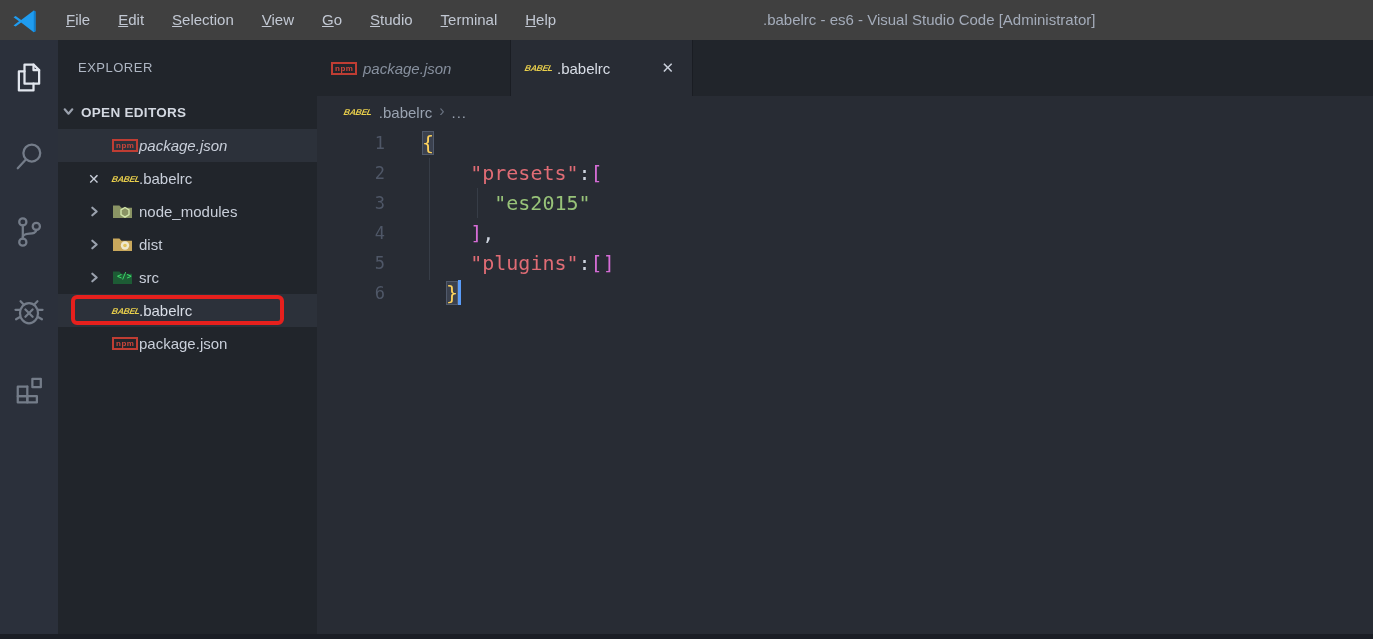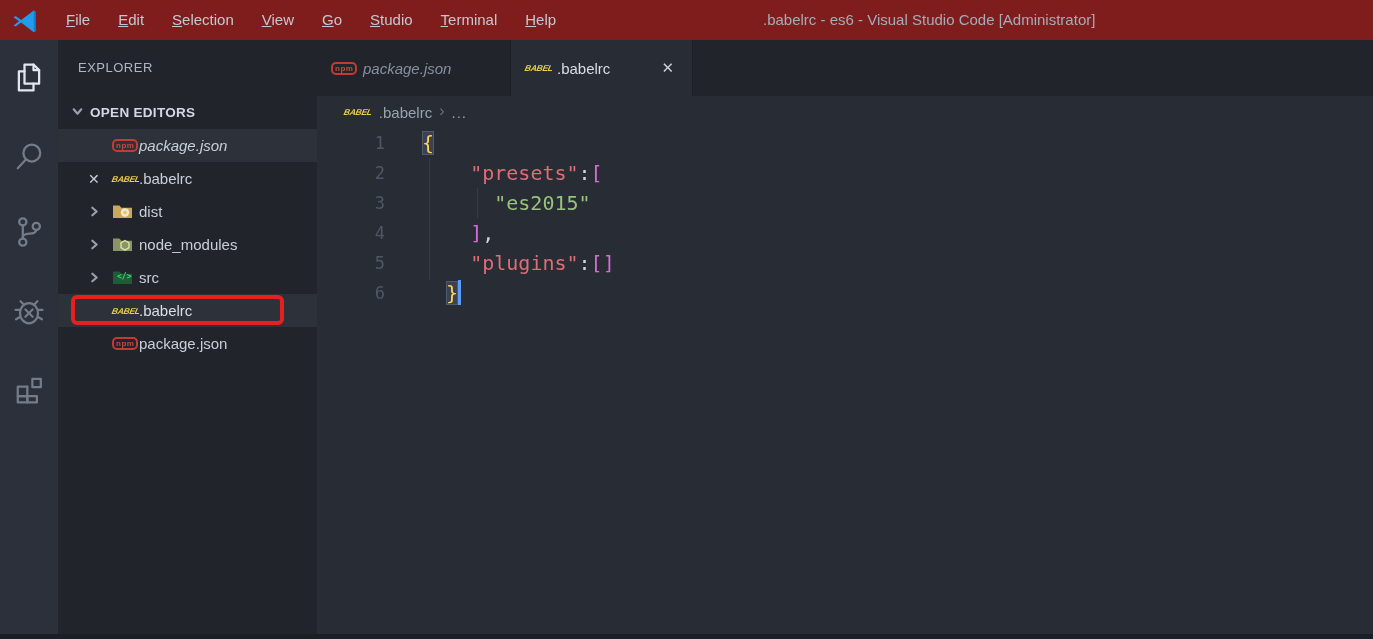--- a/index.html
+++ b/index.html
@@ -2,21 +2,21 @@
 <html><head>
 <meta charset="utf-8">
 <style>
   * { margin:0; padding:0; box-sizing:border-box; }
   html,body { width:1373px; height:639px; overflow:hidden; background:#282c34;
               font-family:"Liberation Sans", sans-serif; }
   .window { position:relative; width:1373px; height:639px; }
 
   
   .titlebar { position:absolute; left:0; top:0; width:1373px; height:40px;
-              background:#7f1d1d; display:flex; align-items:center; }
+              background:#404040; display:flex; align-items:center; }
   .vscode-logo { width:27px; height:27px; margin:0 14px 0 11px; flex:0 0 auto; }
   .menubar { display:flex; align-items:center; height:100%; }
   .menu-item { display:inline-block; padding:0 14px; font-size:15px; color:#c2c8d3;
                line-height:40px; cursor:default; }
   .menu-item::first-letter { text-decoration:underline; }
   .window-title { position:absolute; left:763px; top:0; line-height:40px;
                   font-size:15px; color:#a4acba; white-space:nowrap; }
 
   
   .main { position:absolute; top:40px; left:0; width:1373px; height:599px; display:flex; }
@@ -28,34 +28,34 @@
                  stroke-linecap:round; stroke-linejoin:round; }
   .ab-item.active svg { stroke:#e2e6ee; }
 
   
   .sidebar { position:relative; width:259px; height:100%; background:#21252b;
              flex:0 0 auto; color:#c8ceda; }
   .sidebar-title { height:56px; line-height:56px; padding-left:20px; font-size:13px;
                    letter-spacing:.5px; color:#aeb6c3; }
   .sb-row { position:relative; height:33px; display:flex; align-items:center; cursor:pointer; }
   .sb-row.hl { background:#2c313a; }
-  .section-header { padding-left:13px; font-weight:bold; font-size:13.5px; color:#d3d8e1;
+  .section-header { padding-left:4px; font-weight:bold; font-size:13.5px; color:#d3d8e1;
                     letter-spacing:.3px; }
   .section-header .chev { margin-right:6px; }
   .chev svg { width:13px; height:13px; stroke:#9aa1ad; stroke-width:2; fill:none;
               stroke-linecap:round; stroke-linejoin:round; }
   .slot { width:24px; margin-left:30px; flex:0 0 auto; display:flex; align-items:center; }
   .close-x { font-size:14px; color:#c9cfda; }
   .fi { width:27px; flex:0 0 auto; display:flex; align-items:center; }
   .label { font-size:15px; color:#c9cfda; white-space:nowrap; }
   .label.italic { font-style:italic; }
   .sel .label { color:#d9dee7; }
 
   
-  .npm-badge { display:inline-block; border:2px solid #bf3d33; border-radius:5px;
+  .npm-badge { display:inline-block; border:2px solid #bf3d33; border-radius:0;
                color:#cd463b; font-size:8px; font-weight:bold; line-height:9px;
                padding:0 2px; letter-spacing:.5px; }
   .babel-badge { display:inline-block; color:#e9cf4c; font-size:8.5px; font-weight:bold;
                  font-style:italic; transform:skewX(-12deg); letter-spacing:-.3px; }
   .folder-svg { width:21px; height:17px; }
   .src-glyph { position:absolute; left:5px; top:3px; font-size:8px; font-weight:bold;
                color:#3fdc6d; font-family:"DejaVu Sans Mono", monospace; }
   .fi { position:relative; }
 
   
@@ -205,41 +205,41 @@
 
 
       <div class="sb-row">
         <span class="slot chev">
           <svg viewBox="0 0 12 12">
               <polyline points="4,2.5 8,6 4,9.5"></polyline>
             </svg>
         </span>
         <span class="fi">
           <svg class="folder-svg" viewBox="0 0 21 17">
+            <path d="M1 2.5 h6.4 l2 2.3 H20 V15 H1 Z" fill="#8a9464"></path>
+            <polygon points="13,4.5 17,6.9 17,11.7 13,14.1 9,11.7 9,6.9" fill="none" stroke="#d2e6ab" stroke-width="1.4"></polygon>
+          </svg>
+        </span>
+        <span class="label">node_modules</span>
+      </div>
+
+      <div class="sb-row">
+        <span class="slot chev">
+          <svg viewBox="0 0 12 12">
+              <polyline points="4,2.5 8,6 4,9.5"></polyline>
+            </svg>
+        </span>
+        <span class="fi">
+          <svg class="folder-svg" viewBox="0 0 21 17">
             <path d="M1 2.5 h6.4 l2 2.3 H20 V15 H1 Z" fill="#c9a85c"></path>
             <circle cx="13" cy="9.5" r="4.2" fill="#efe8cf"></circle>
             <circle cx="13" cy="9.5" r="1.8" fill="#e3c35a"></circle>
           </svg>
         </span>
         <span class="label">dist</span>
-      </div>
-
-      <div class="sb-row">
-        <span class="slot chev">
-          <svg viewBox="0 0 12 12">
-              <polyline points="4,2.5 8,6 4,9.5"></polyline>
-            </svg>
-        </span>
-        <span class="fi">
-          <svg class="folder-svg" viewBox="0 0 21 17">
-            <path d="M1 2.5 h6.4 l2 2.3 H20 V15 H1 Z" fill="#8a9464"></path>
-            <polygon points="13,4.5 17,6.9 17,11.7 13,14.1 9,11.7 9,6.9" fill="none" stroke="#d2e6ab" stroke-width="1.4"></polygon>
-          </svg>
-        </span>
-        <span class="label">node_modules</span>
       </div>
 
       <div class="sb-row">
         <span class="slot chev">
           <svg viewBox="0 0 12 12">
               <polyline points="4,2.5 8,6 4,9.5"></polyline>
             </svg>
         </span>
         <span class="fi">
           <svg class="folder-svg" viewBox="0 0 21 17">

